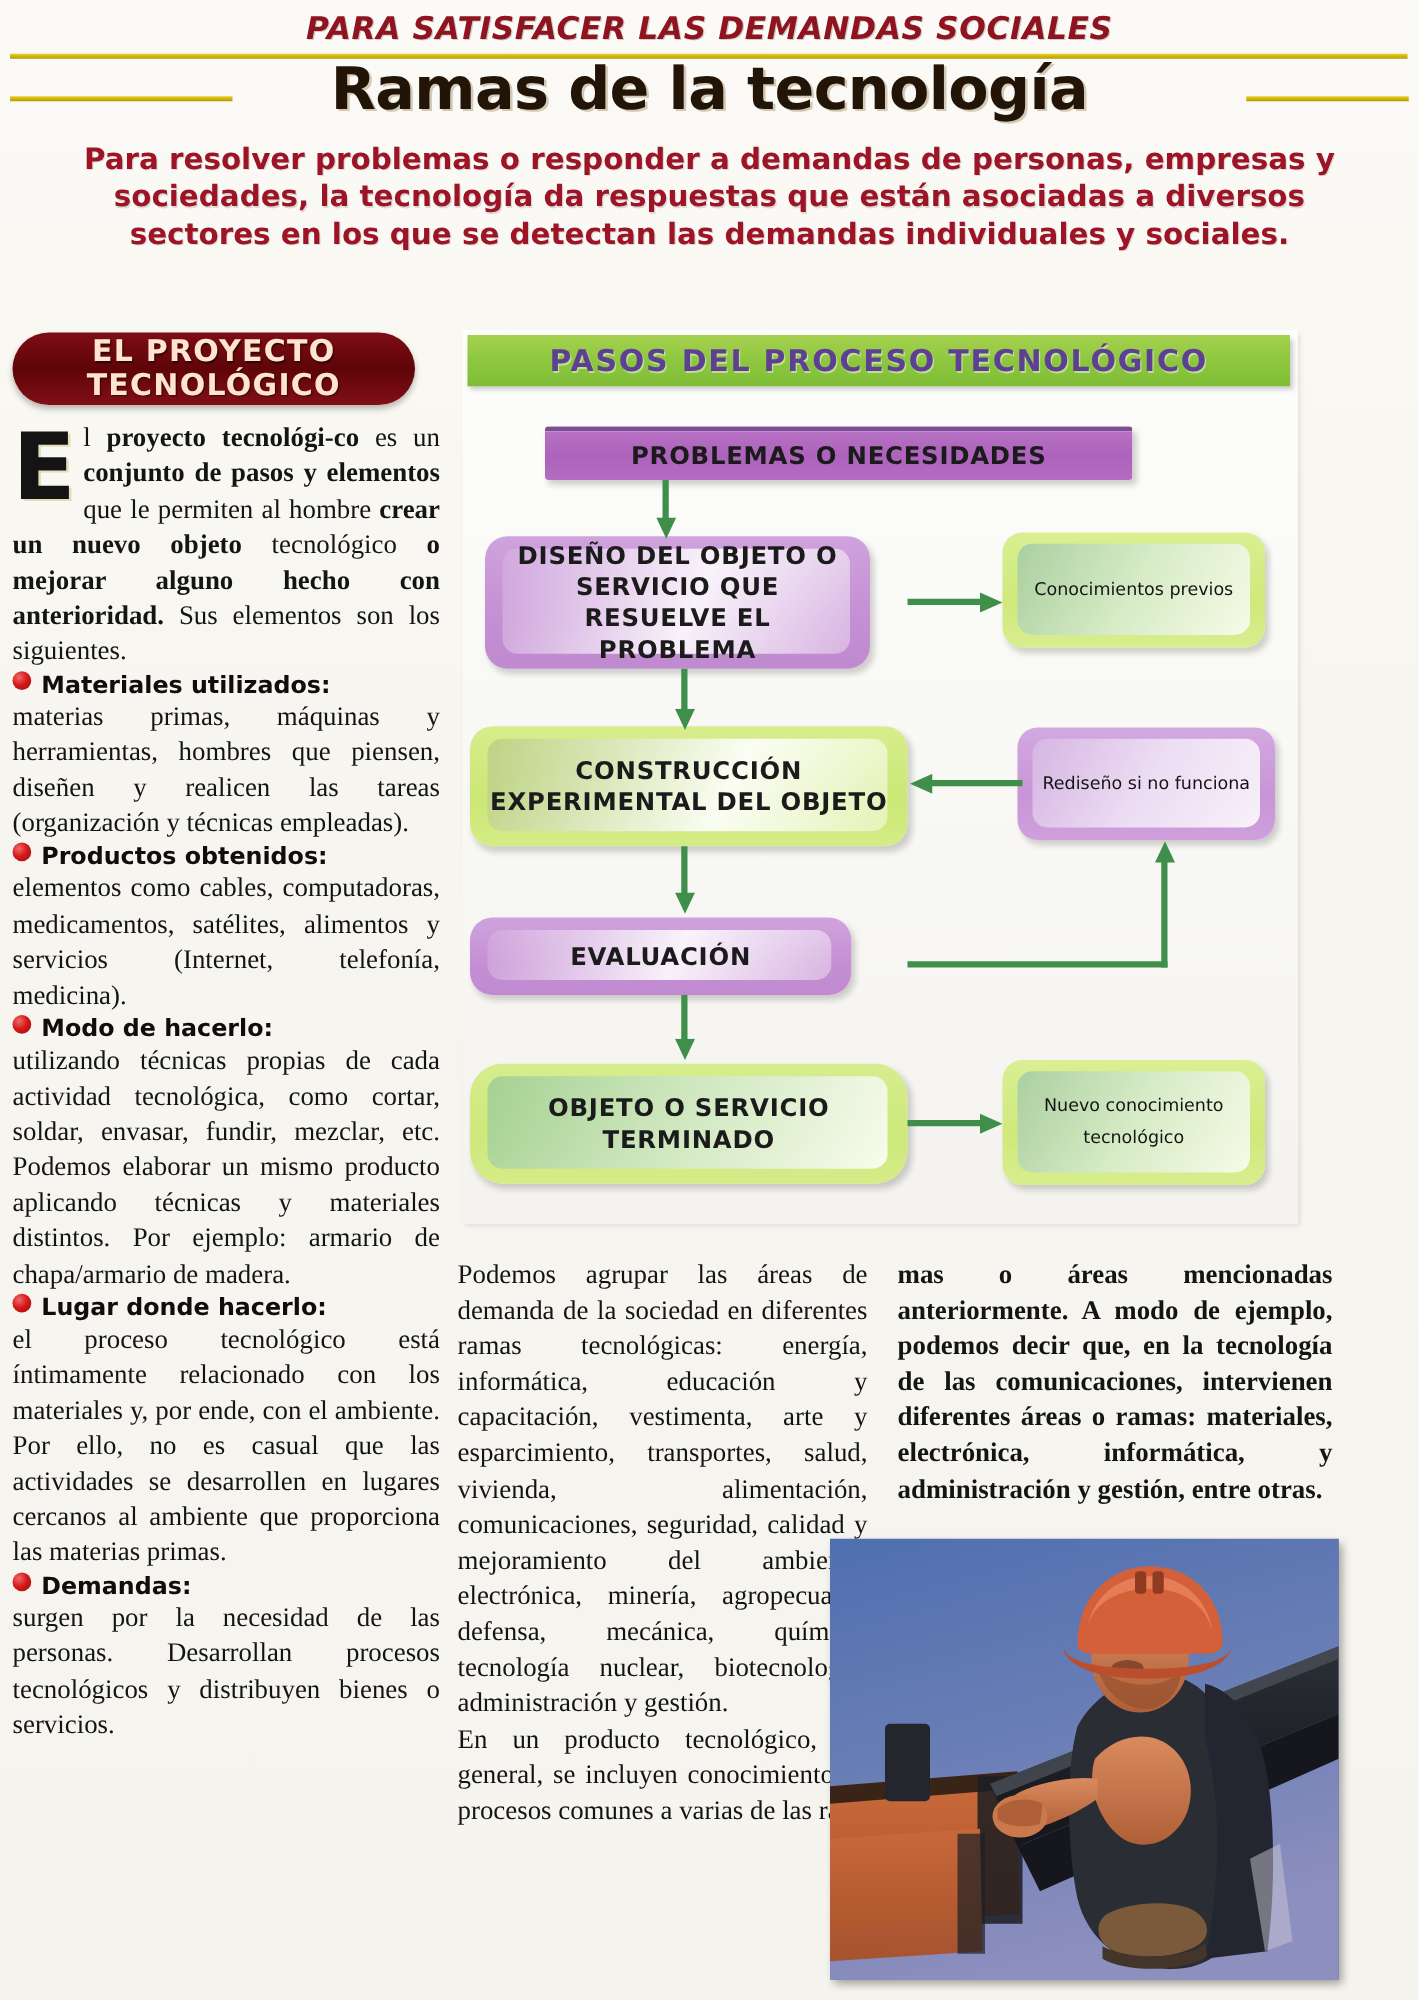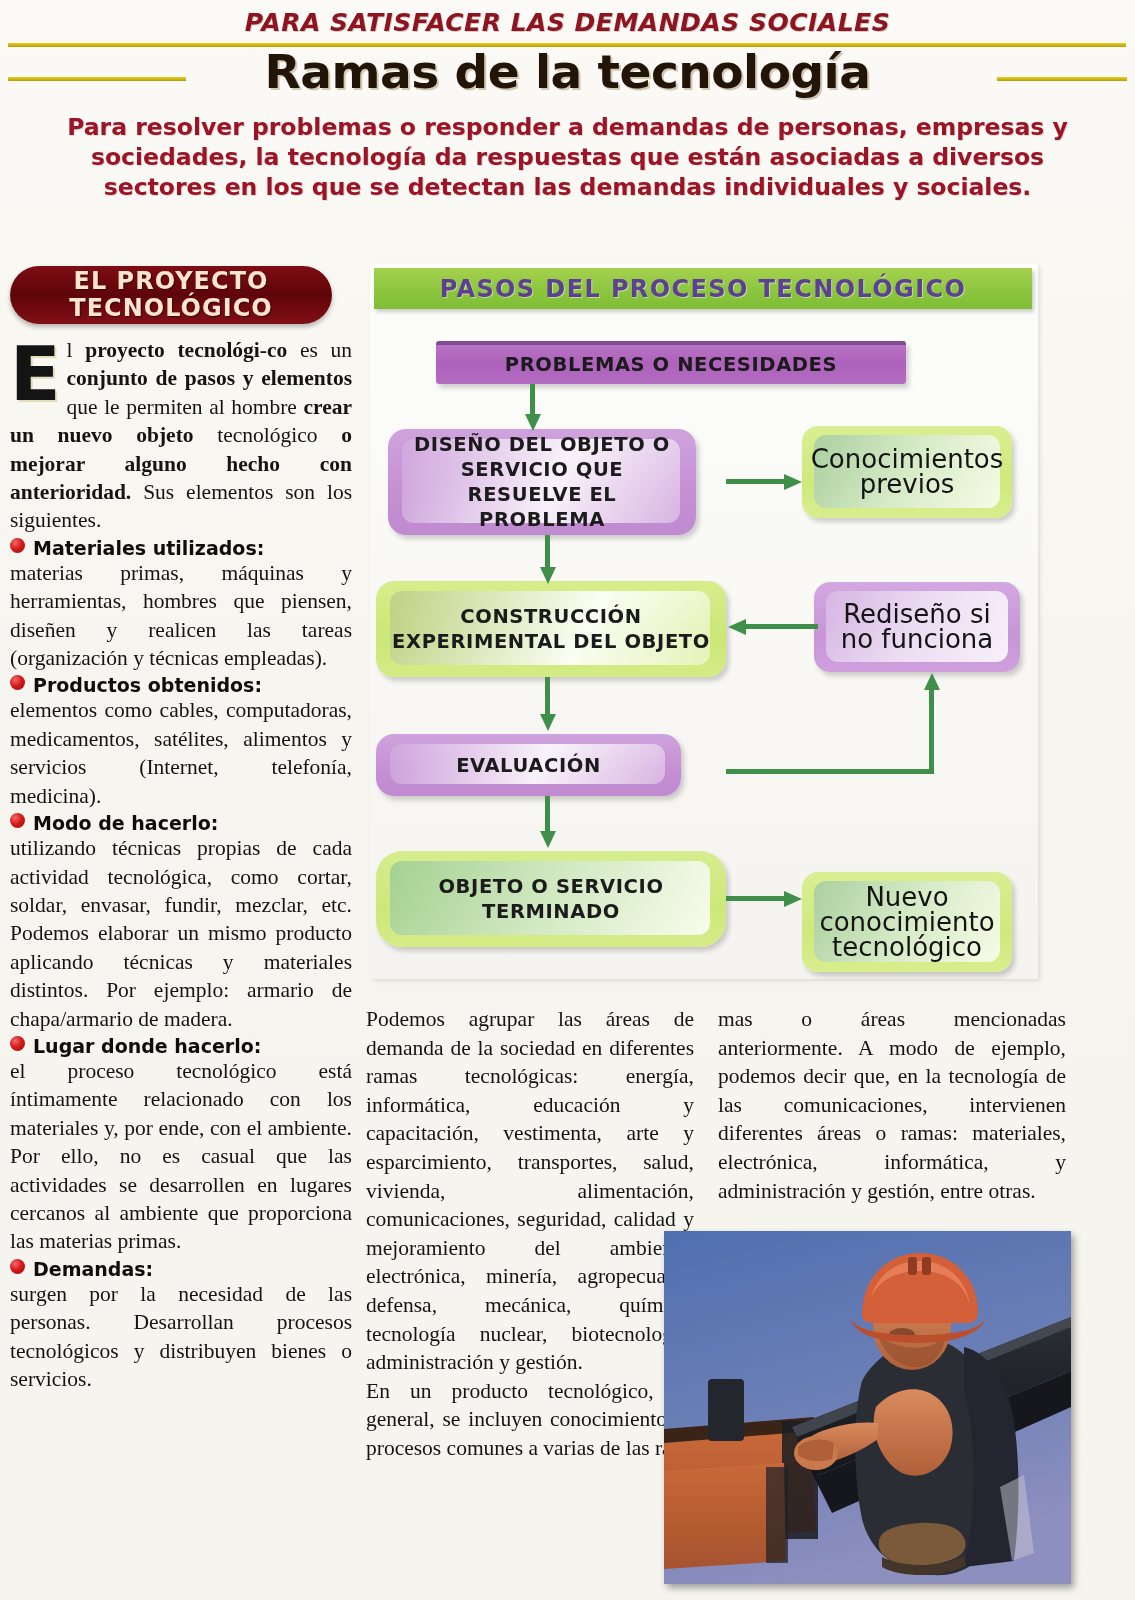--- a/index.html
+++ b/index.html
@@ -206,21 +206,21 @@
   .n-caps span {
     font-family: "DejaVu Sans", sans-serif;
     font-weight: bold;
     font-size: 19.5px;
     line-height: 25px;
     letter-spacing: 0.6px;
     color: #1b1b1b;
   }
   .n-plain span {
     font-family: "DejaVu Sans", sans-serif;
-    font-size: 26px;
+    font-size: 14px;
     line-height: 25px;
     color: #141414;
   }
   
   .n-bar {
     border-radius: 3px;
     background: linear-gradient(180deg,#b771c4 0%, #ad62bb 50%, #b46cc2 100%);
     border-top: 4px solid #7d4f92;
   }
   
@@ -300,20 +300,21 @@
   .col-right {
     position: absolute;
     left: 718px;
     top: 1005px;
     width: 348px;
     font-family: "Liberation Serif", serif;
     font-size: 21.5px;
     line-height: 28.6px;
     color: #141414;
     text-align: justify;
+    font-weight: bold;
   }
 
   
   .photo {
     position: absolute;
     left: 664px;
     top: 1231px;
     width: 407px;
     height: 353px;
     box-shadow: 3px 4px 7px rgba(0,0,0,0.35);
@@ -448,21 +449,21 @@
 
     <div class="node n-greenterm n-caps" style="left:6px; top:587px; width:350px; height:96px;">
       <span>OBJETO O SERVICIO TERMINADO</span>
     </div>
 
     <div class="conn" style="left:356px; top:632px; width:66px; height:5px;"></div>
     <svg class="arrow" style="left:414px; top:625px;" width="20" height="20" viewBox="0 0 20 20">
         <polygon points="0,2 0,18 18,10" fill="#3f8f4a"></polygon>
       </svg>
 
-    <div class="node n-greenlt n-plain" style="left:432px; top:608px; width:210px; height:100px;">
+    <div class="node n-greenlt n-plain" style="left:432px; top:584px; width:210px; height:100px;">
       <span>Nuevo conocimiento tecnológico</span>
     </div>
 
   </div>
 
   <div class="col-mid">
     <p class="para">Podemos agrupar las áreas de demanda de la sociedad en diferentes ramas tecnológicas: energía, informática, educación y capacitación, vestimenta, arte y esparcimiento, transportes, salud, vivienda, alimentación, comunicaciones, seguridad, calidad y mejoramiento del ambiente, electrónica, minería, agropecuaria, defensa, mecánica, química, tecnología nuclear, biotecnología, administración y gestión.</p>
     <p class="para">En un producto tecnológico, en general, se incluyen conocimientos y procesos comunes a varias de las ra-</p>
   </div>
 

